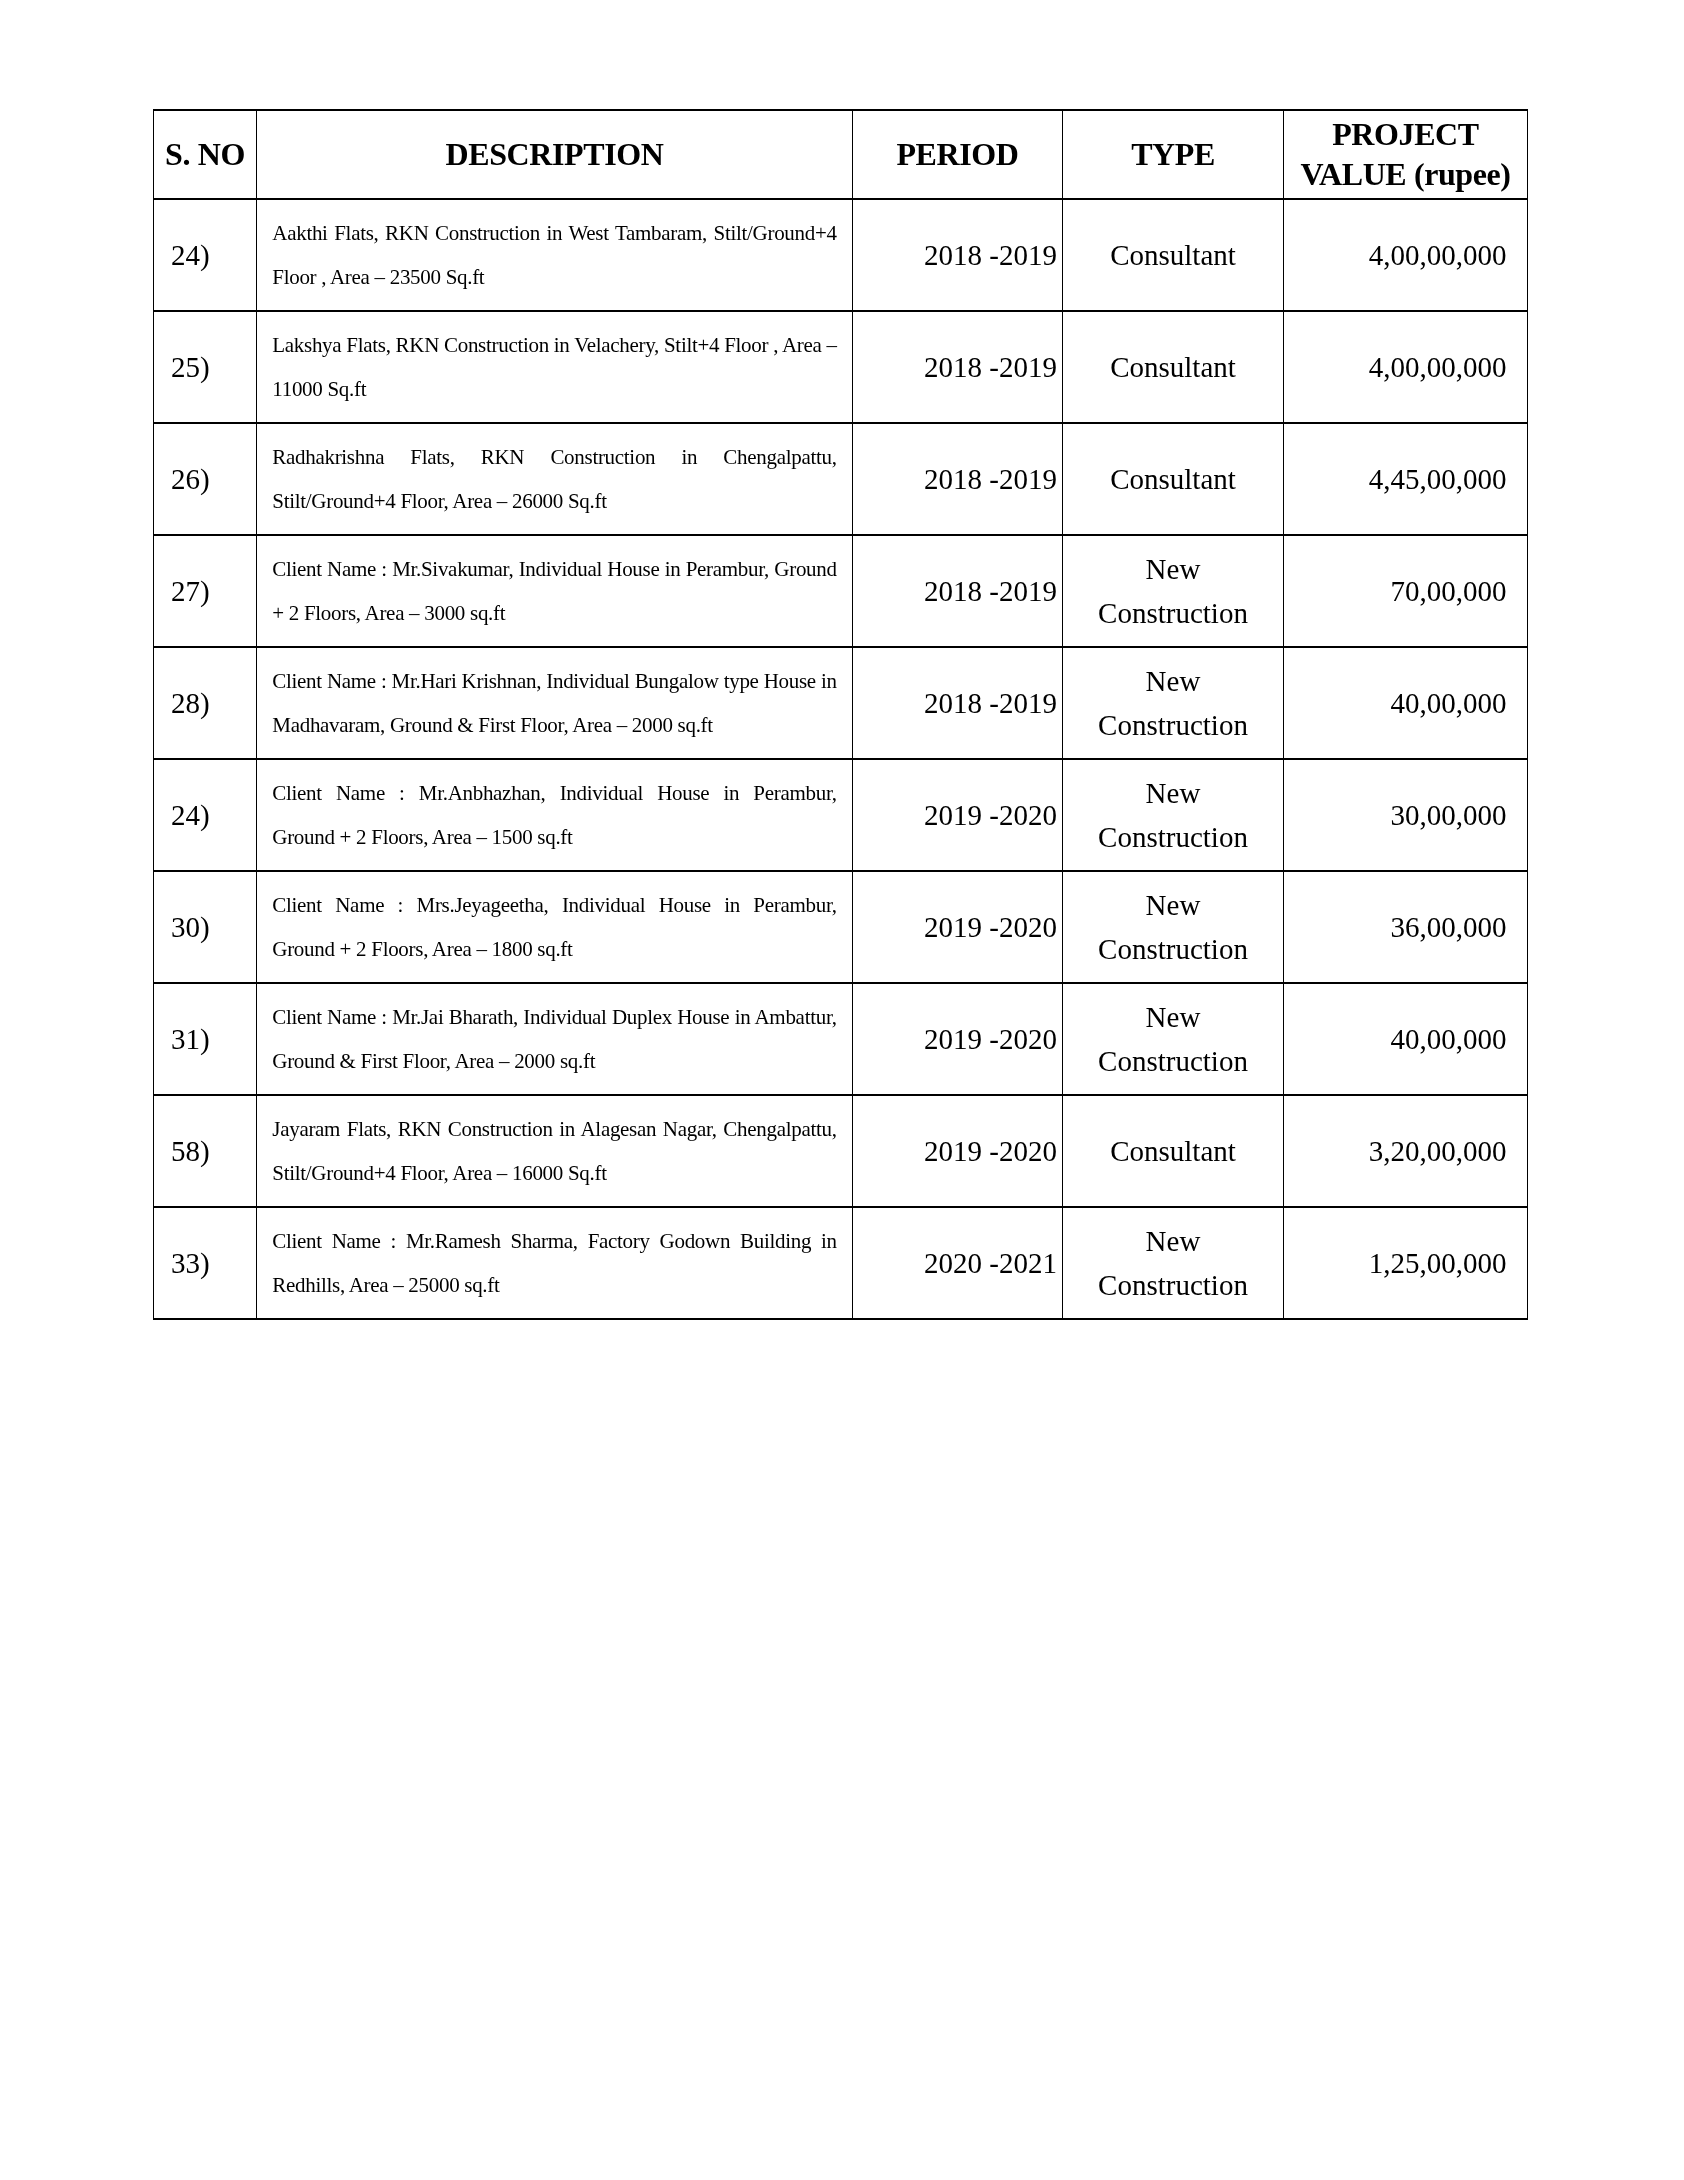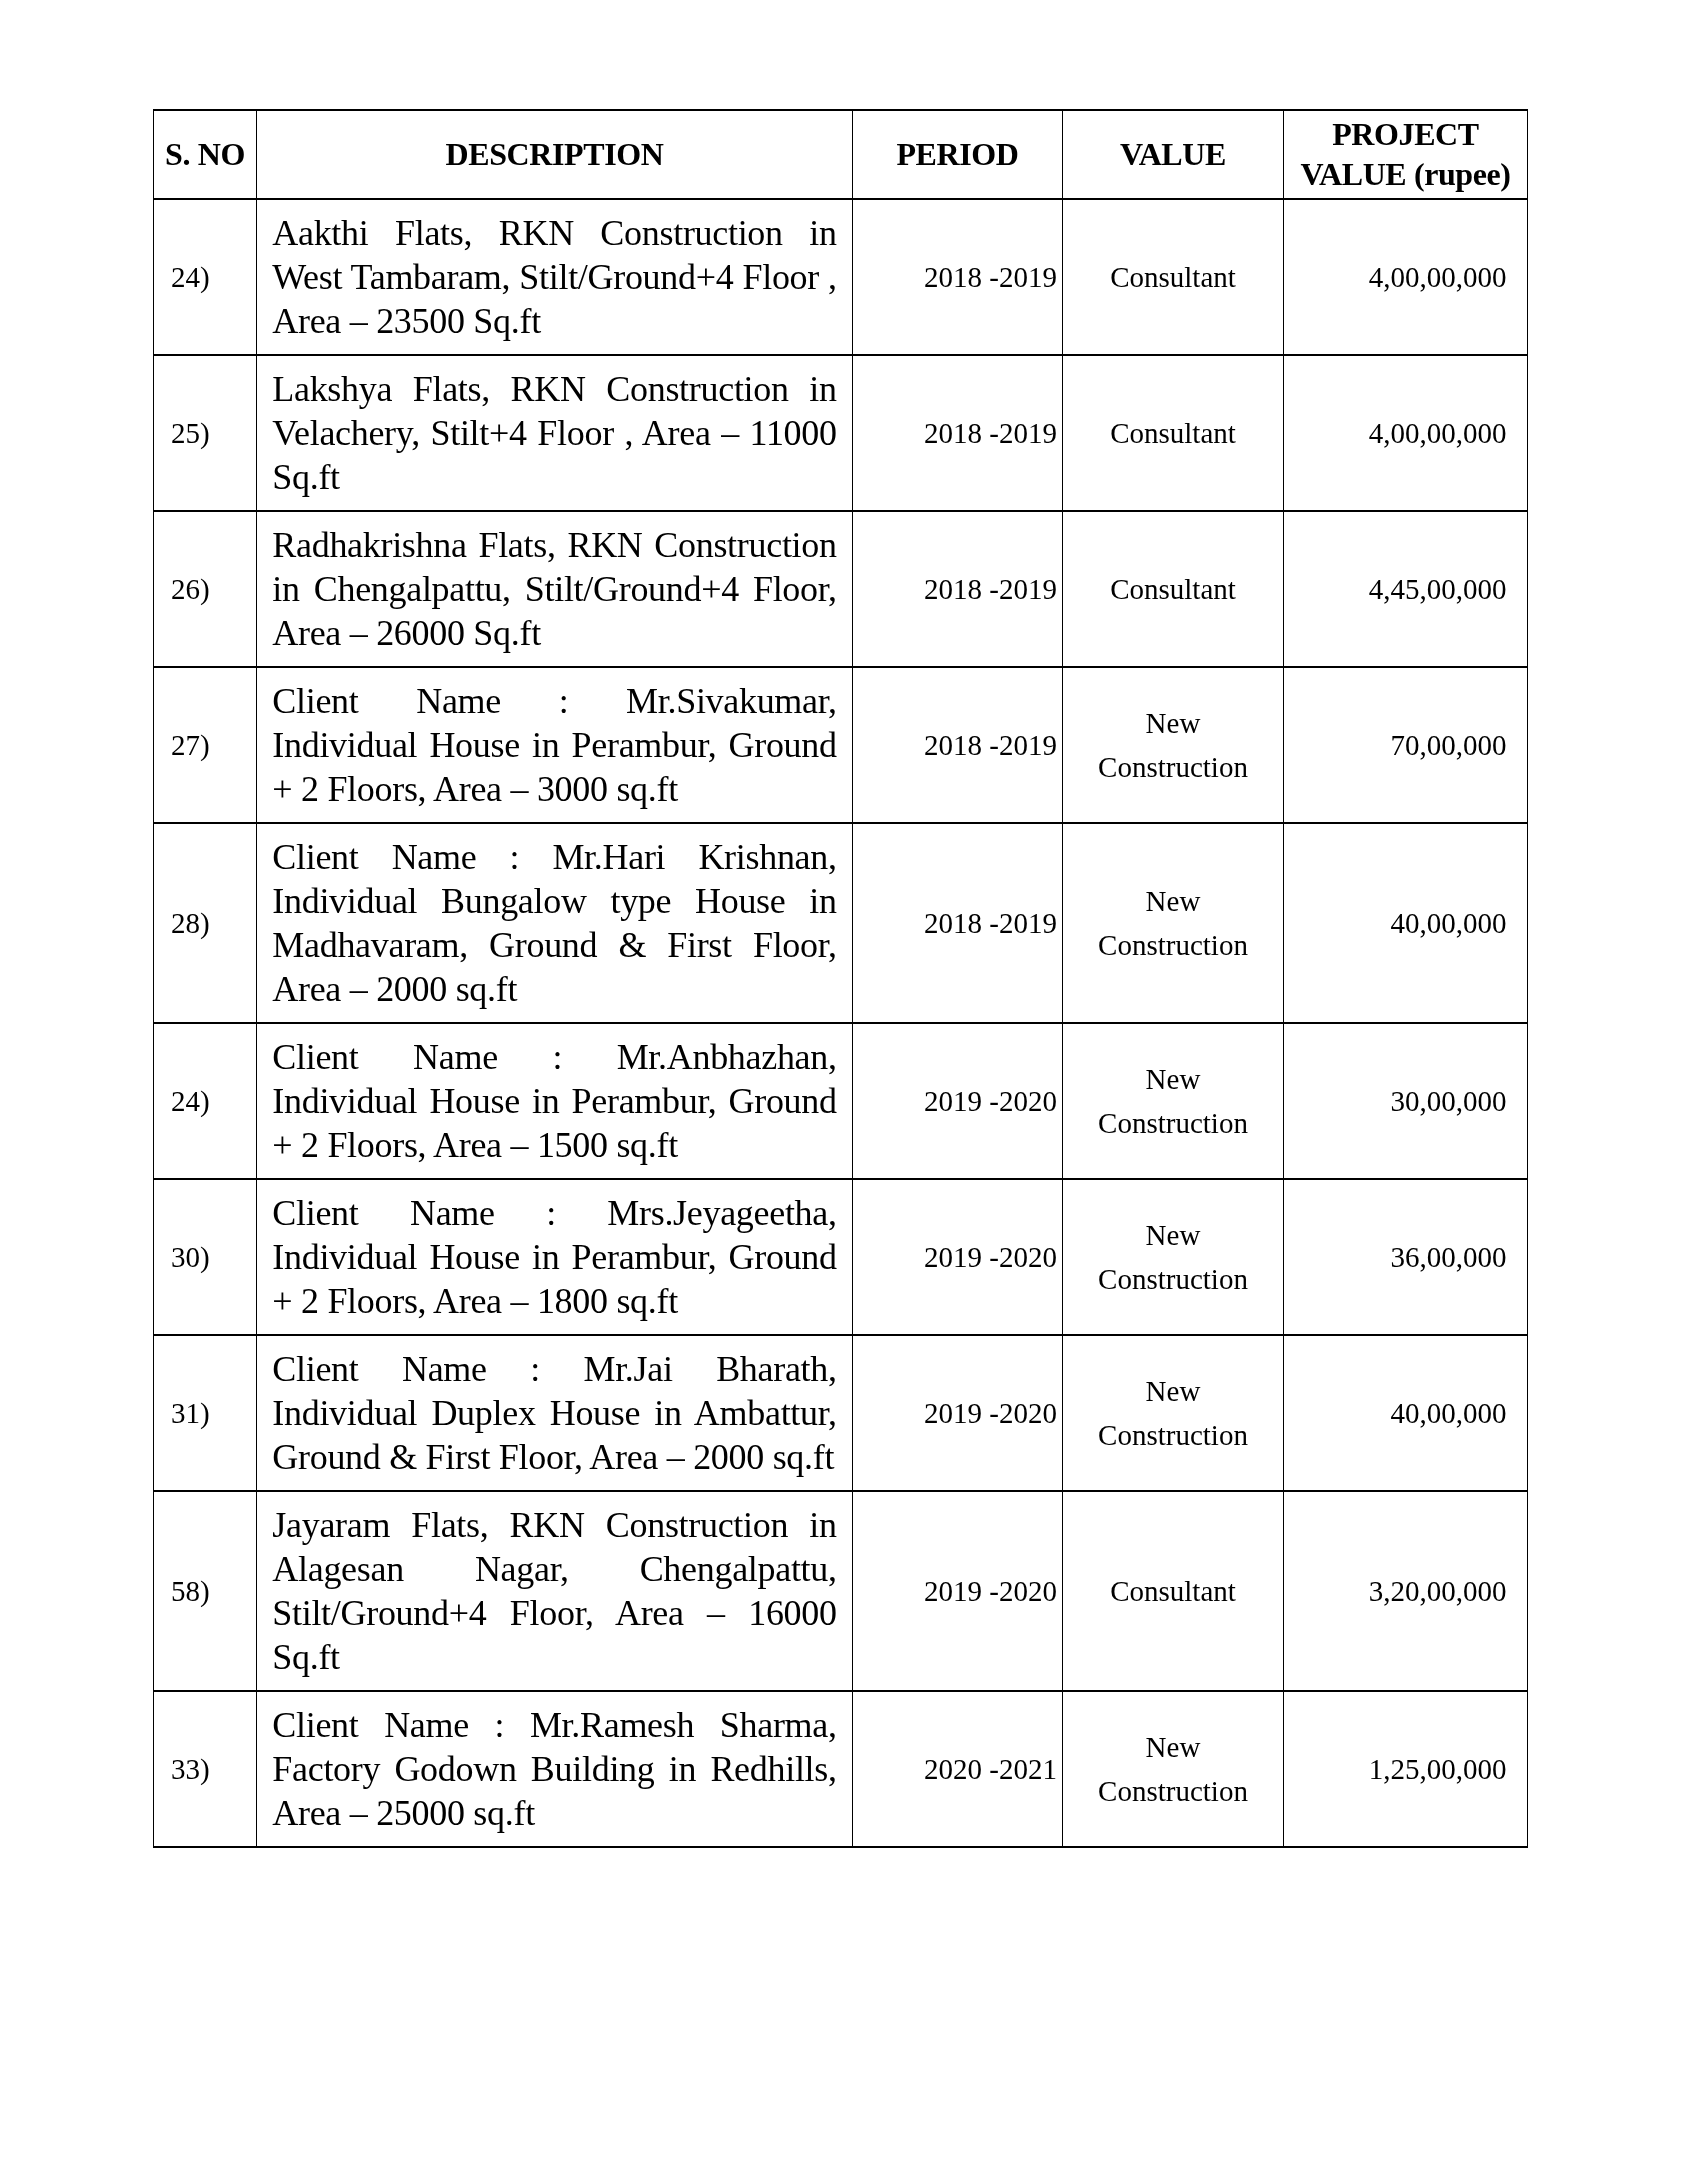--- a/index.html
+++ b/index.html
@@ -43,21 +43,21 @@
     padding: 11px 15.3px;
   }
   td.c-sno {
     text-align: left;
     padding-left: 17px;
     padding-right: 5.1px;
   }
   td.c-description {
     text-align: justify;
     text-justify: inter-word;
-    font-size: 36px;
+    font-size: 21px;
     letter-spacing: -0.3px;
   }
   td.c-period {
     text-align: right;
     white-space: nowrap;
     padding-left: 5.1px;
     padding-right: 5.1px;
   }
   td.c-type {
     text-align: center;
@@ -78,21 +78,21 @@
     <col style="width:596px">
     <col style="width:210px">
     <col style="width:221px">
     <col style="width:244px">
   </colgroup>
   <thead>
     <tr>
       <th>S. NO</th>
       <th>DESCRIPTION</th>
       <th>PERIOD</th>
-      <th>VALUE</th>
+      <th>TYPE</th>
       <th>PROJECT VALUE (rupee)</th>
     </tr>
   </thead>
   <tbody>
       <tr>
         <td class="c-sno">24)</td>
         <td class="c-description">Aakthi Flats, RKN Construction in West Tambaram, Stilt/Ground+4 Floor , Area – 23500 Sq.ft</td>
         <td class="c-period">2018 -2019</td>
         <td class="c-type">Consultant</td>
         <td class="c-value">4,00,00,000</td>

